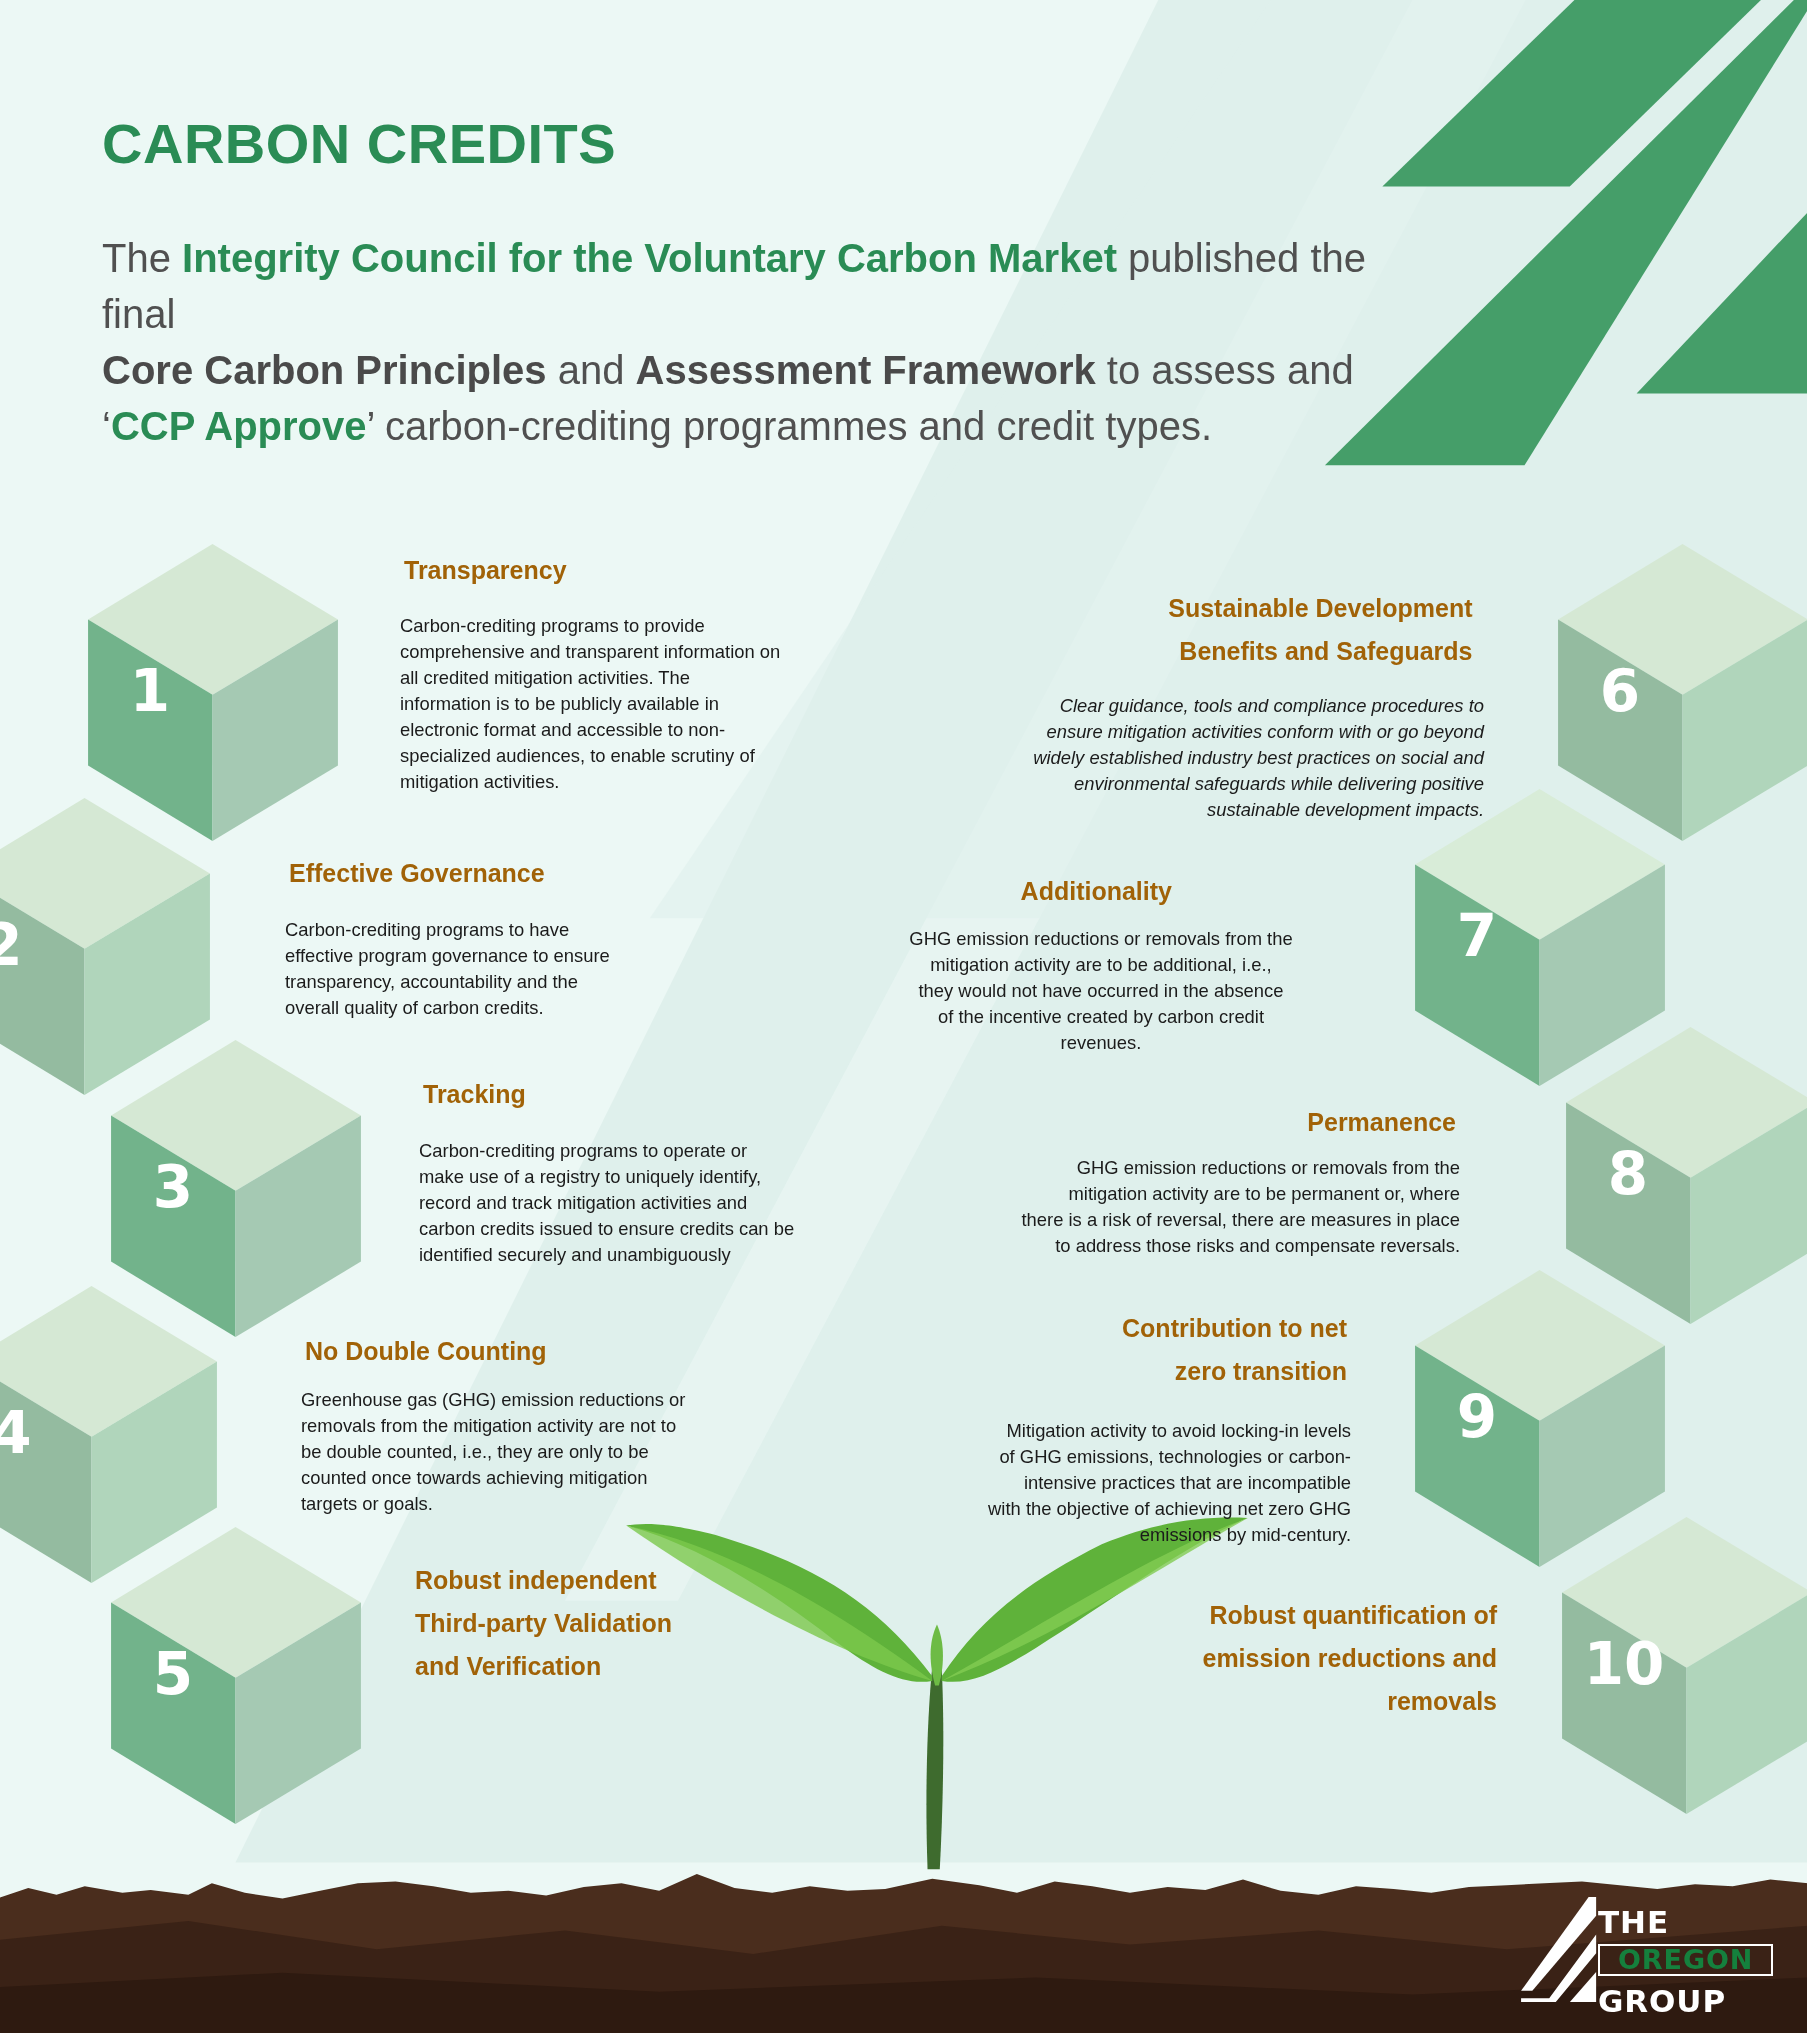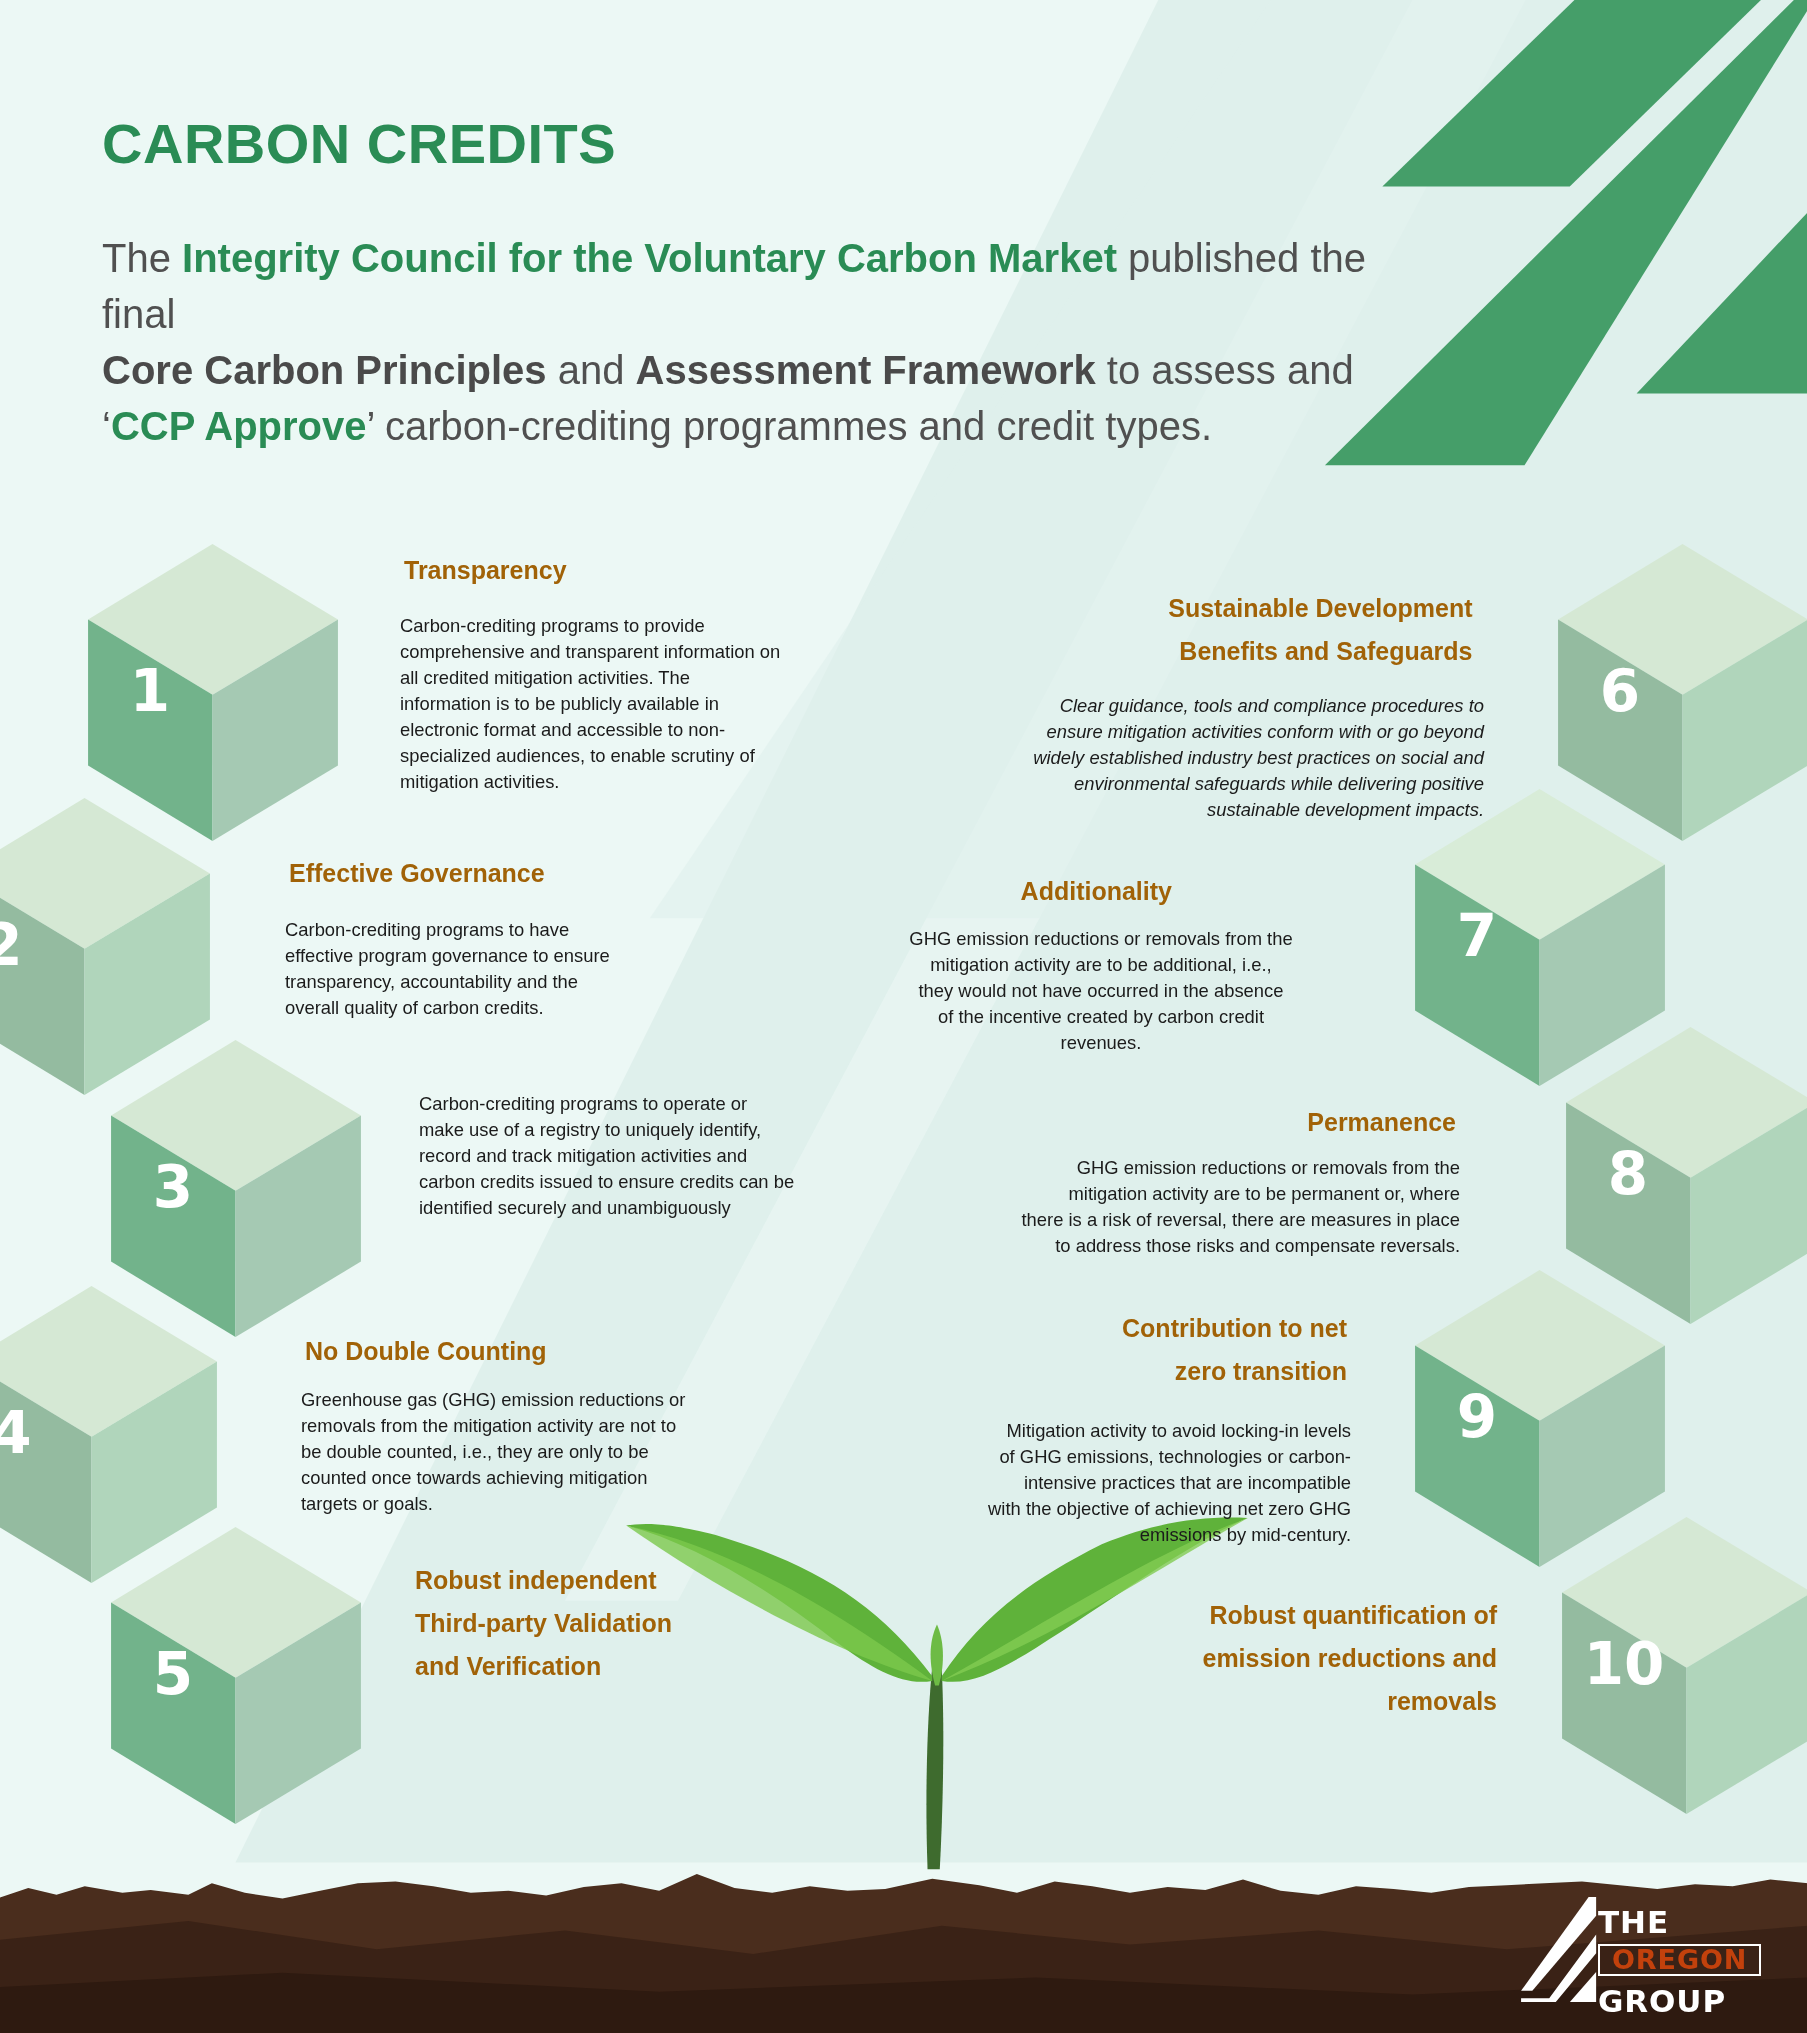--- a/index.html
+++ b/index.html
@@ -37,22 +37,22 @@
     font-family: "DejaVu Sans", sans-serif;
   }
   .logo {
     position: absolute; left: 1521px; top: 1897px; width: 254px; height: 122px;
   }
   .logo .t {
     position: absolute; color: #fff; font-weight: 700; font-size: 31px; line-height: 34px;
     font-family: "DejaVu Sans", sans-serif; letter-spacing: 0.9px;
   }
   .logo .box {
-    position: absolute; left: 77px; top: 47px; height: 28px; padding: 0 12px;
-    border: 2.8px solid #fff; color: #c2410c; font-weight: 700; font-size: 27px; line-height: 28px;
+    position: absolute; left: 77px; top: 47px; height: 28px; padding: 0 18px;
+    border: 2.8px solid #fff; color: #15803d; font-weight: 700; font-size: 27px; line-height: 28px;
     font-family: "DejaVu Sans", sans-serif; letter-spacing: 0.9px;
   }
 </style>
 </head>
 <body>
 
 <svg class="bg" width="1808" height="2034" viewBox="0 0 1920 2160">
 
   <polygon points="1230,0 1920,0 1920,1978 250,1978" fill="#dff0ec"></polygon>
   <polygon points="1500,0 1620,0 720,1700 600,1700" fill="#ecf8f5" opacity="0.55"></polygon>
@@ -171,20 +171,21 @@
 </div>
 
 <div class="section left" style="left:285px; top:848px; width:433px;">
   <h2><span>Effective Governance</span></h2>
   <p style="margin-top:21.7px;">
     <span>Carbon-crediting programs to have</span><br><span>effective program governance to ensure</span><br><span>transparency, accountability and the</span><br><span>overall quality of carbon credits.</span>
   </p>
 </div>
 
 <div class="section left" style="left:419px; top:1069px; width:471px;">
+  <h2><span>Tracking</span></h2>
   <p style="margin-top:21.7px;">
     <span>Carbon-crediting programs to operate or</span><br><span>make use of a registry to uniquely identify,</span><br><span>record and track mitigation activities and</span><br><span>carbon credits issued to ensure credits can be</span><br><span>identified securely and unambiguously</span>
   </p>
 </div>
 
 <div class="section left" style="left:301px; top:1326px; width:490px;">
   <h2><span>No Double Counting</span></h2>
   <p style="margin-top:14px;">
     <span>Greenhouse gas (GHG) emission reductions or</span><br><span>removals from the mitigation activity are not to</span><br><span>be double counted, i.e., they are only to be</span><br><span>counted once towards achieving mitigation</span><br><span>targets or goals.</span>
   </p>

